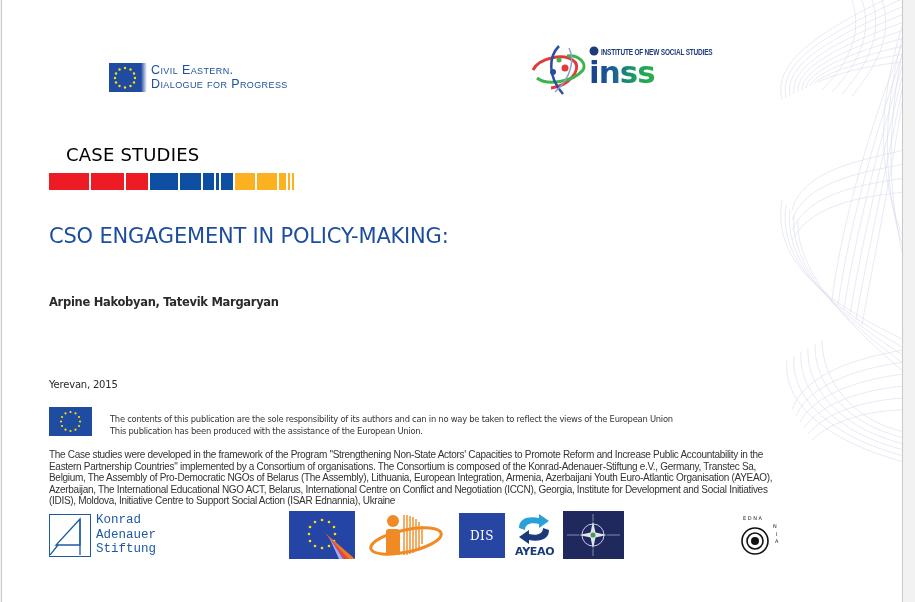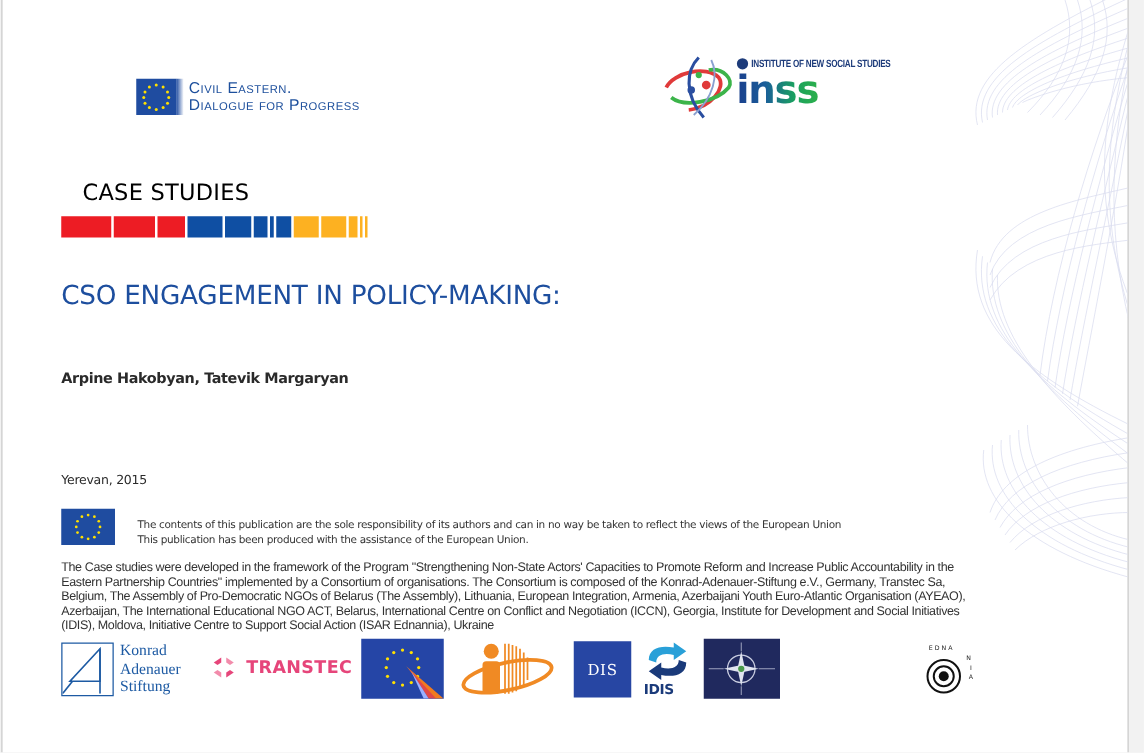--- a/index.html
+++ b/index.html
@@ -38,21 +38,21 @@
   .authors { left: 47px; top: 295px; font-family: "DejaVu Sans", sans-serif; font-weight: bold; font-size: 11.5px; color: #2a2a2a; letter-spacing: -0.3px; }
   .place { left: 47px; top: 379px; font-family: "DejaVu Sans", sans-serif; font-size: 10px; color: #2a2a2a; letter-spacing: -0.2px; }
 
   .eu-flag { left: 47px; top: 407px; width: 43px; height: 29px; background: #1f4ca0; }
   .disclaimer { left: 108px; top: 413px; font-family: "DejaVu Sans", sans-serif; font-size: 8.4px; line-height: 12px; color: #333; letter-spacing: -0.25px; white-space: nowrap; }
   .framework { left: 47px; top: 449px; width: 740px; font-family: Liberation Sans, sans-serif; font-size: 10px; line-height: 11.6px; color: #333; letter-spacing: -0.3px; }
 
   
   .kas { left: 47px; top: 513px; height: 44px; display: flex; align-items: center; }
   .kas-box { width: 42px; height: 43px; border: 1.5px solid #1d5aa3; position: relative; }
-  .kas-text { margin-left: 5px; color: #1d5aa3; font-family: Liberation Serif, serif; font-size: 12.5px; line-height: 14.5px; }
+  .kas-text { margin-left: 5px; color: #1d5aa3; font-family: Liberation Mono, monospace; font-size: 12.5px; line-height: 14.5px; }
   .transtec { left: 167px; top: 524px; display: flex; align-items: center; }
   .transtec-text { margin-left: 8px; font-family: "DejaVu Sans", sans-serif; font-weight: bold; font-size: 14px; color: #e6457a; letter-spacing: 0.3px; }
   .eu-partner { left: 287px; top: 511px; width: 66px; height: 48px; background: #2545a6; overflow: hidden; }
   .ayeao { left: 365px; top: 511px; width: 78px; height: 48px; }
   .idis { left: 457px; top: 513px; width: 46px; height: 45px; background: #2746a3; color: #fff; font-family: "DejaVu Serif", serif; font-size: 12px; display:flex; align-items:center; justify-content:center; letter-spacing: 0.5px; }
   .iccn { left: 511px; top: 512px; width: 42px; height: 47px; }
   .iccn-label { position:absolute; left:2px; top:33px; font-family:"DejaVu Sans",sans-serif; font-weight:bold; font-size:11px; color:#1a3a7a; letter-spacing:-0.3px; }
   .nato { left: 561px; top: 511px; width: 61px; height: 48px; background: #20295e; }
   .akt { left: 631px; top: 512px; width: 92px; height: 48px; }
   .akt-small { position:absolute; left:0; top:0; width:92px; text-align:center; font-family:"DejaVu Sans",sans-serif; font-size:5.2px; line-height:6px; color:#333; letter-spacing:-0.1px; }
@@ -211,29 +211,20 @@
         <path d="M0 40 L 8 30" stroke="#1d5aa3" stroke-width="1.3"></path>
       </svg>
     </div>
     <div class="kas-text">
       <div>Konrad</div>
       <div>Adenauer</div>
       <div>Stiftung</div>
     </div>
   </div>
 
-  <div class="abs transtec">
-    <svg width="20" height="20" viewBox="0 0 20 20">
-      <path d="M2 6 L8 2 L8 6 L5 8 Z" fill="#e6457a"></path>
-      <path d="M12 2 L18 6 L15 8 L12 6 Z" fill="#f28bab"></path>
-      <path d="M18 14 L12 18 L12 14 L15 12 Z" fill="#e6457a"></path>
-      <path d="M8 18 L2 14 L5 12 L8 14 Z" fill="#f28bab"></path>
-    </svg>
-    <div class="transtec-text">TRANSTEC</div>
-  </div>
 
   <div class="abs eu-partner">
     <svg width="66" height="48" viewBox="0 0 66 48">
       <g fill="#ffe000">
         <circle cx="33" cy="9" r="1.3"></circle>
           <circle cx="40" cy="11" r="1.3"></circle>
           <circle cx="45" cy="16" r="1.3"></circle>
         <circle cx="46" cy="23" r="1.3"></circle>
           <circle cx="45" cy="30" r="1.3"></circle>
           <circle cx="40" cy="35" r="1.3"></circle>
@@ -269,21 +260,21 @@
 
   <div class="abs idis">
     <span>DIS</span>
   </div>
 
   <div class="abs iccn">
     <svg width="42" height="34" viewBox="0 0 42 34" style="position:absolute;left:0;top:0">
       <path d="M6 16 C 6 6, 16 4, 26 6 L 26 2 L 36 9 L 26 16 L 26 12 C 18 10, 12 12, 12 18 Z" fill="#29a0d8"></path>
       <path d="M36 18 C 36 28, 26 30, 16 28 L 16 32 L 6 25 L 16 18 L 16 22 C 24 24, 30 22, 30 16 Z" fill="#1a3a7a"></path>
     </svg>
-    <div class="iccn-label">IDIS</div>
+    <div class="iccn-label">AYEAO</div>
   </div>
 
   <div class="abs nato">
     <svg width="61" height="48" viewBox="0 0 61 48">
       <circle cx="30" cy="24" r="11" fill="none" stroke="#c8cce0" stroke-width="1"></circle>
       <path d="M30 10 L33 24 L30 38 L27 24 Z" fill="#e0e4f0"></path>
       <path d="M16 24 L30 21 L44 24 L30 27 Z" fill="#e0e4f0"></path>
       <line x1="4" y1="24" x2="16" y2="24" stroke="#c8cce0" stroke-width="0.6"></line>
       <line x1="44" y1="24" x2="57" y2="24" stroke="#c8cce0" stroke-width="0.6"></line>
       <line x1="30" y1="3" x2="30" y2="10" stroke="#c8cce0" stroke-width="0.6"></line>

